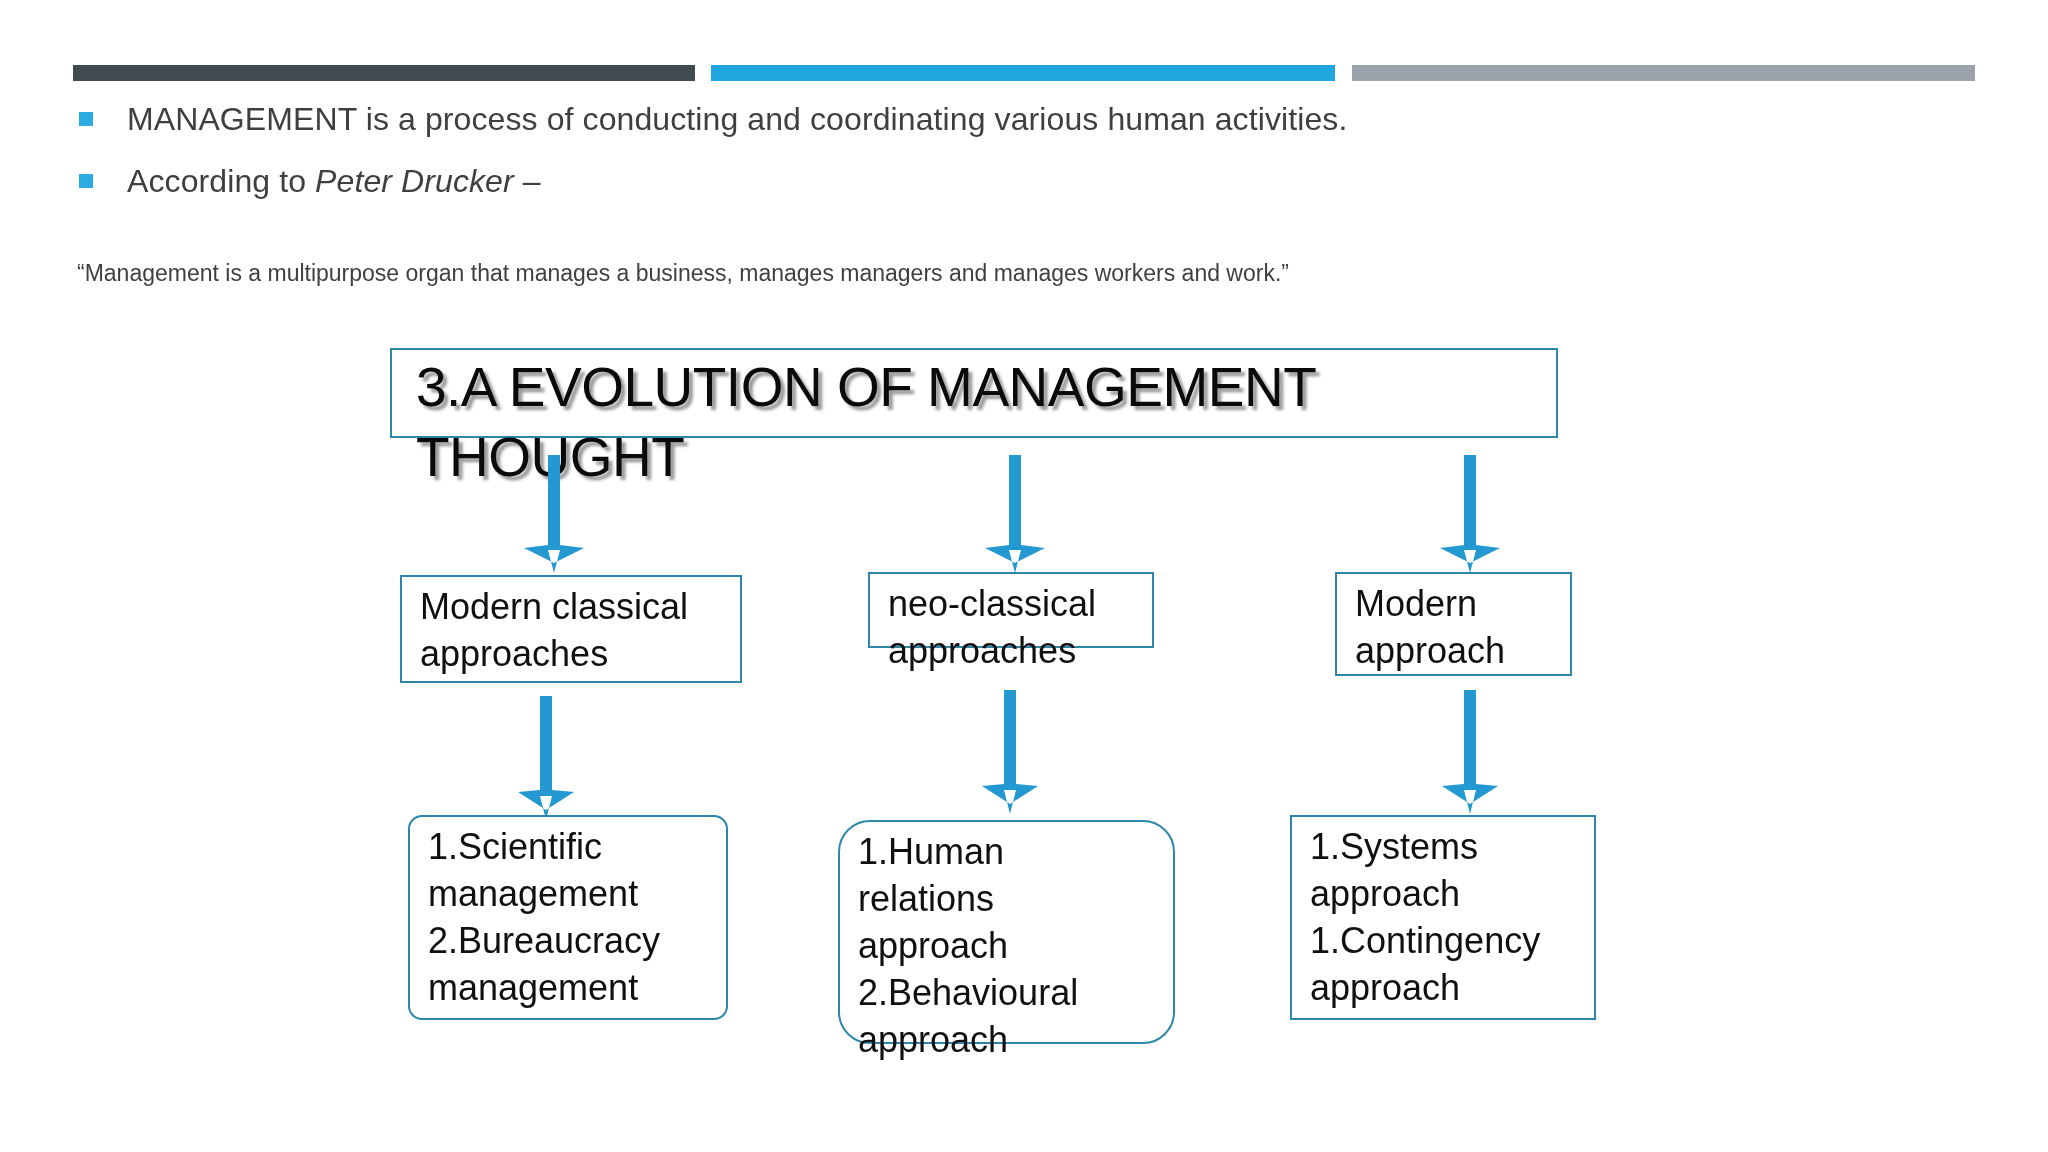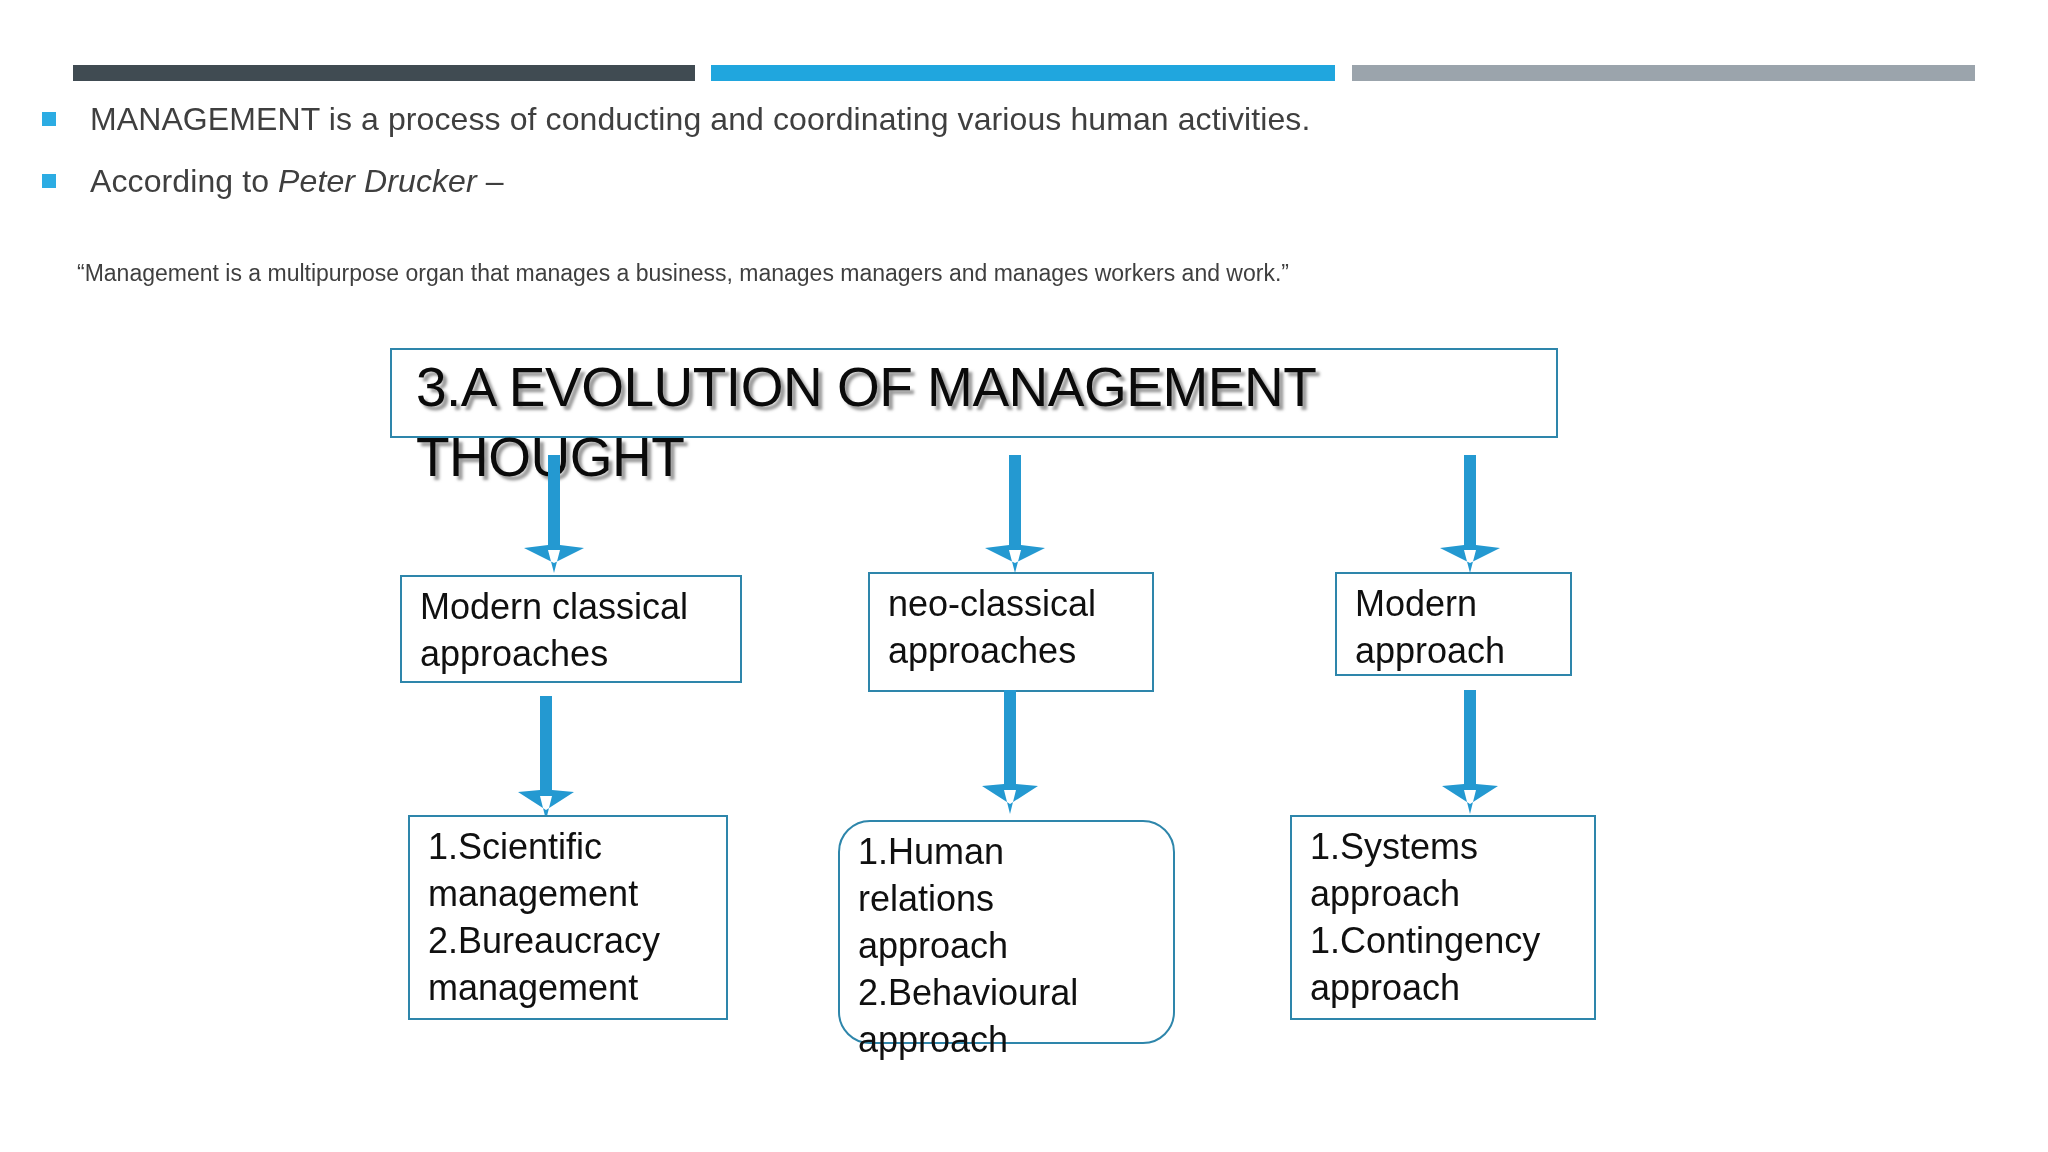--- a/index.html
+++ b/index.html
@@ -23,21 +23,21 @@
   #bar-dark  { left: 73px;   width: 622px; background: #404B52; }
   #bar-blue  { left: 711px;  width: 624px; background: #20A6DE; }
   #bar-gray  { left: 1352px; width: 623px; background: #9BA4AC; }
 
   
   #bullets { position: absolute; left: 0; top: 96px; width: 2048px; }
   .bullet-row {
     position: relative;
     display: flex;
     align-items: flex-start;
-    padding-left: 42px;
+    padding-left: 79px;
     margin-bottom: 16px;
   }
   .bullet-marker {
     width: 14px; height: 14px;
     background: #2CACE3;
     margin-top: 16px;
     margin-right: 34px;
     flex: 0 0 auto;
   }
   .bullet-text {
@@ -83,25 +83,25 @@
     font-size: 55px;
     line-height: 70px;
     letter-spacing: -0.5px;
     color: #0a0a0a;
     text-shadow: 4px 4px 3px rgba(120,120,120,0.75);
     white-space: normal;
   }
 
   
   #node-early  { left: 400px;  top: 575px; width: 342px; height: 108px; }
-  #node-neo    { left: 868px;  top: 572px; width: 286px; height: 120px; }
+  #node-neo    { left: 868px;  top: 572px; width: 286px; height: 76px; }
   #node-modern { left: 1335px; top: 572px; width: 237px; height: 104px; }
 
   
-  #node-early-items  { left: 408px;  top: 815px; width: 320px; height: 205px; }
+  #node-early-items  { left: 408px;  top: 815px; width: 320px; height: 205px; border-radius: 14px; }
   #node-neo-items    { left: 838px;  top: 820px; width: 337px; height: 224px; border-radius: 32px; }
   #node-modern-items { left: 1290px; top: 815px; width: 306px; height: 205px; }
 
   .node-line { display: block; }
 
   
   .arrow { position: absolute; }
   .arrow svg { display: block; }
 </style>
 </head>

